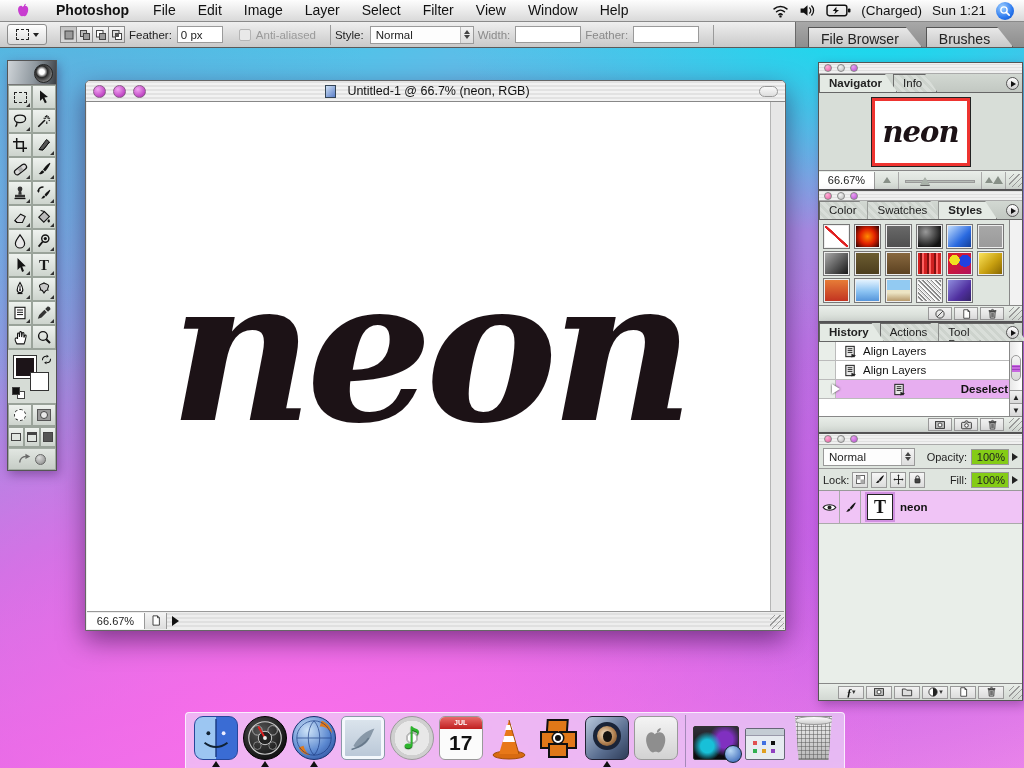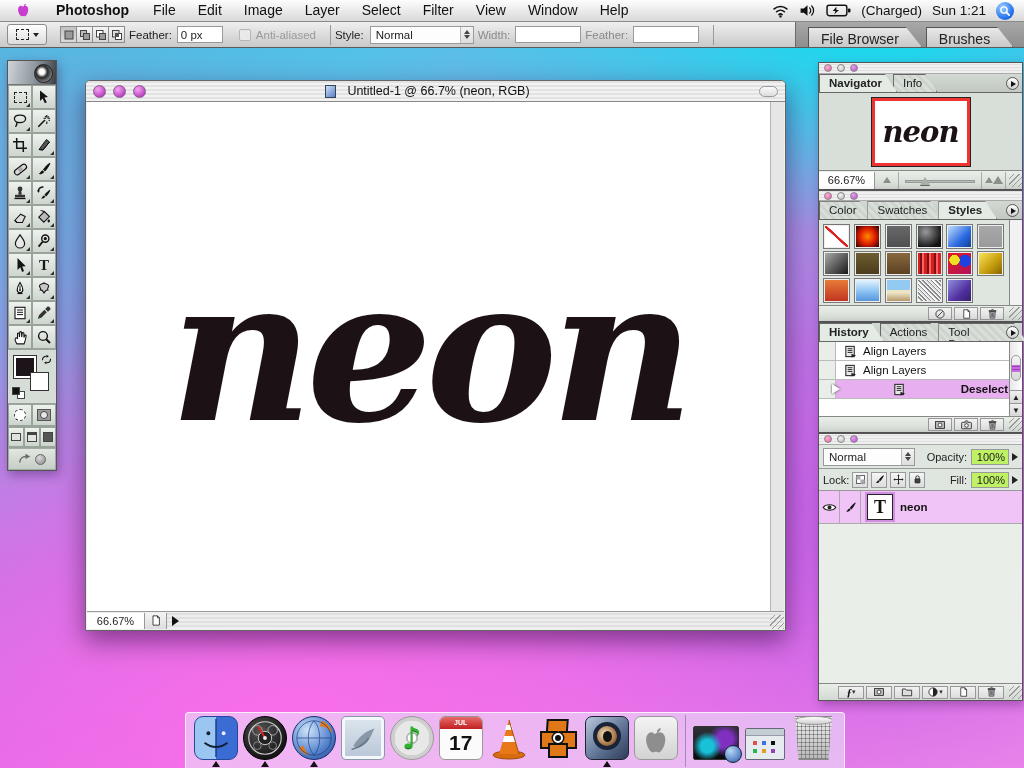--- a/index.html
+++ b/index.html
@@ -177,21 +177,21 @@
   .hs-thumb:after { content:""; position:absolute; left:0; right:0; top:9px; height:7px; background:repeating-linear-gradient(0deg,#c868e0 0 2px,#a040c0 2px 3px); }
   .hs-arrow { height:13px; display:flex; align-items:center; justify-content:center; border-top:1px solid #999; font-size:8px; color:#222; background:linear-gradient(#f0f0f0,#d8d8d8); }
   #p-history .pbottom { height:16px; }
 
   
   #p-layers { top:433px; height:268px; }
   .lay-ctrl { height:24px; display:flex; align-items:center; border-bottom:1px solid #999; padding:0 4px; font-size:11px; color:#222; }
   .blend-dd { width:92px; height:18px; border:1px solid #999; background:#fdfdfd; display:flex; align-items:center; }
   .blend-dd .val { flex:1; padding-left:5px; font-size:11.5px; }
   .lay-ctrl .lbl { margin-left:auto; }
-  .val-field { width:38px; height:16px; background:#bef264; border:1px solid #999; font-size:11px; display:flex; align-items:center; justify-content:flex-end; padding-right:3px; margin-left:4px; }
+  .val-field { width:38px; height:16px; background:#84cc16; border:1px solid #999; font-size:11px; display:flex; align-items:center; justify-content:flex-end; padding-right:3px; margin-left:4px; }
   .fld-arrow { width:0; height:0; border-top:4px solid transparent; border-bottom:4px solid transparent; border-left:6px solid #222; margin-left:3px; }
   .lock-row { height:22px; display:flex; align-items:center; border-bottom:1px solid #999; padding:0 4px; font-size:11px; color:#222; }
   .lock-btn { width:16px; height:16px; border:1px solid #999; background:linear-gradient(#f6f6f6,#dcdcdc); margin-left:3px; display:flex; align-items:center; justify-content:center; }
   .layer-list { flex:1; background:#e9eee9; display:flex; flex-direction:column; }
   .layer-row { height:33px; display:flex; align-items:center; background:#fff; border-bottom:1px solid #aaa; font-size:11.5px; color:#111; }
   .layer-row.selected { background:#f0c4f6; }
   .lcell { width:21px; height:100%; border-right:1px solid #aaa; display:flex; align-items:center; justify-content:center; }
   .lthumb { width:26px; height:26px; background:#fff; border:1px solid #222; margin:0 7px 0 6px; display:flex; align-items:center; justify-content:center; }
   .lthumb.t-text { font-family:"Liberation Serif",serif; font-size:18px; font-weight:bold; box-shadow:0 0 0 2px #d090e0; }
   .lname { flex:1; }

